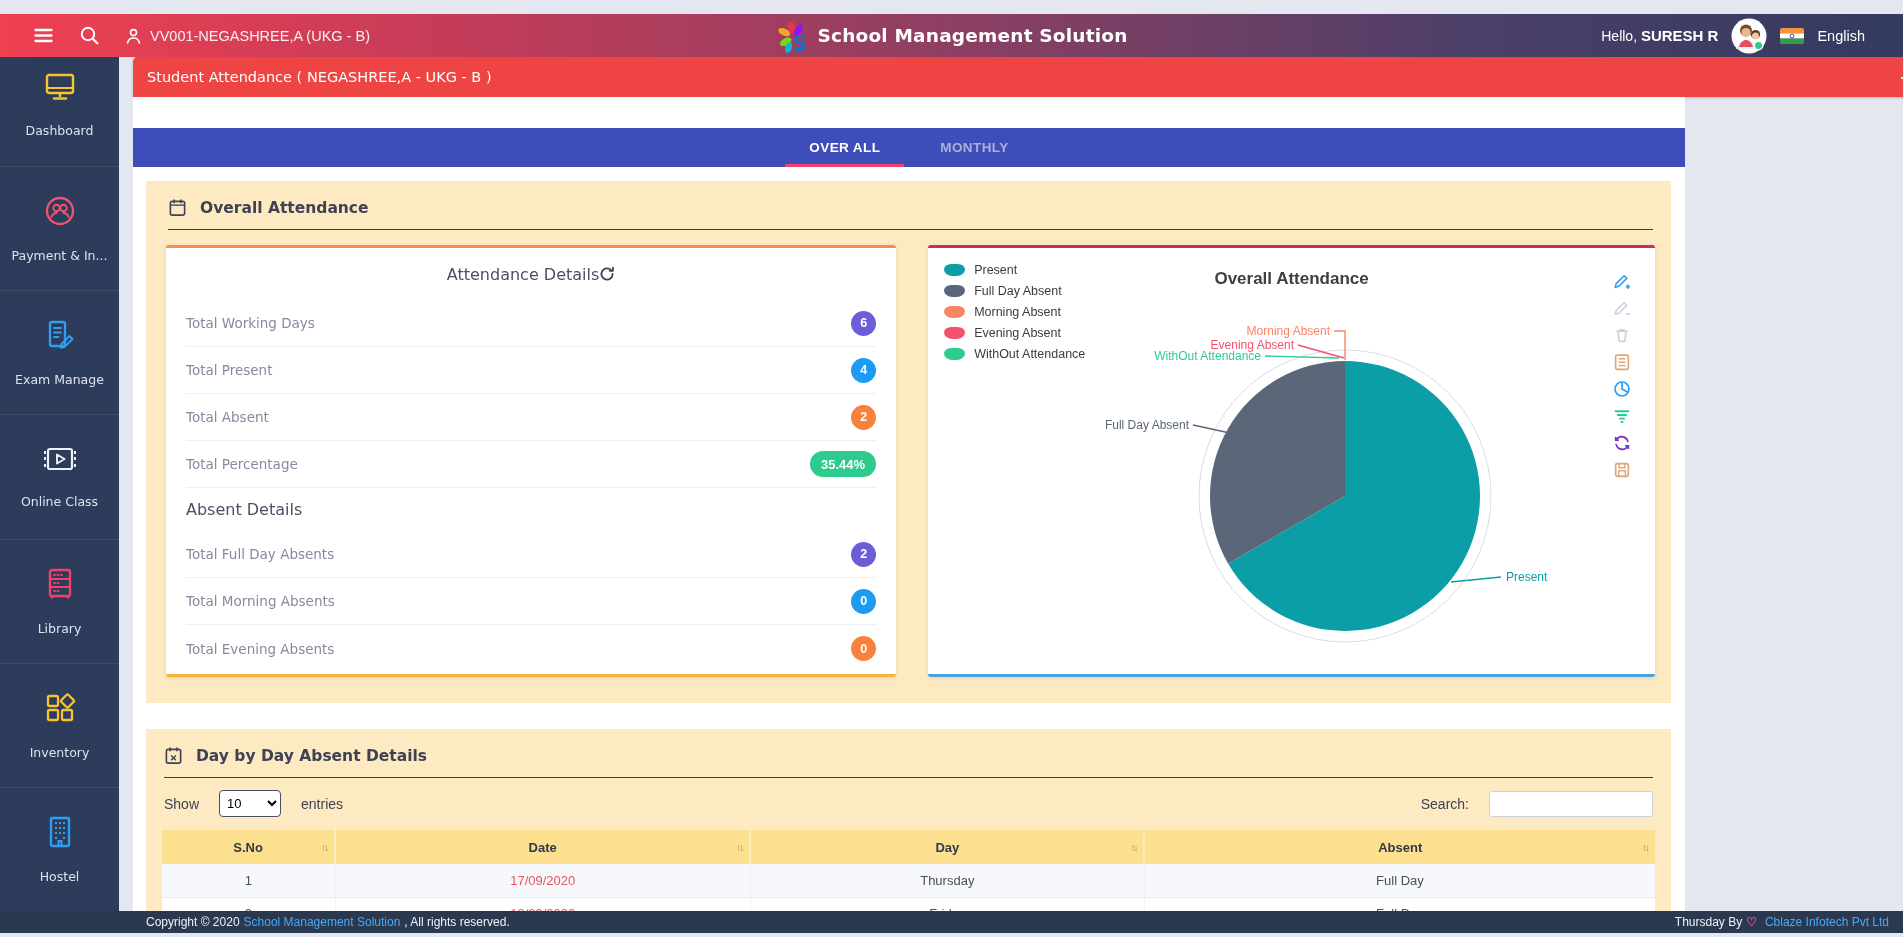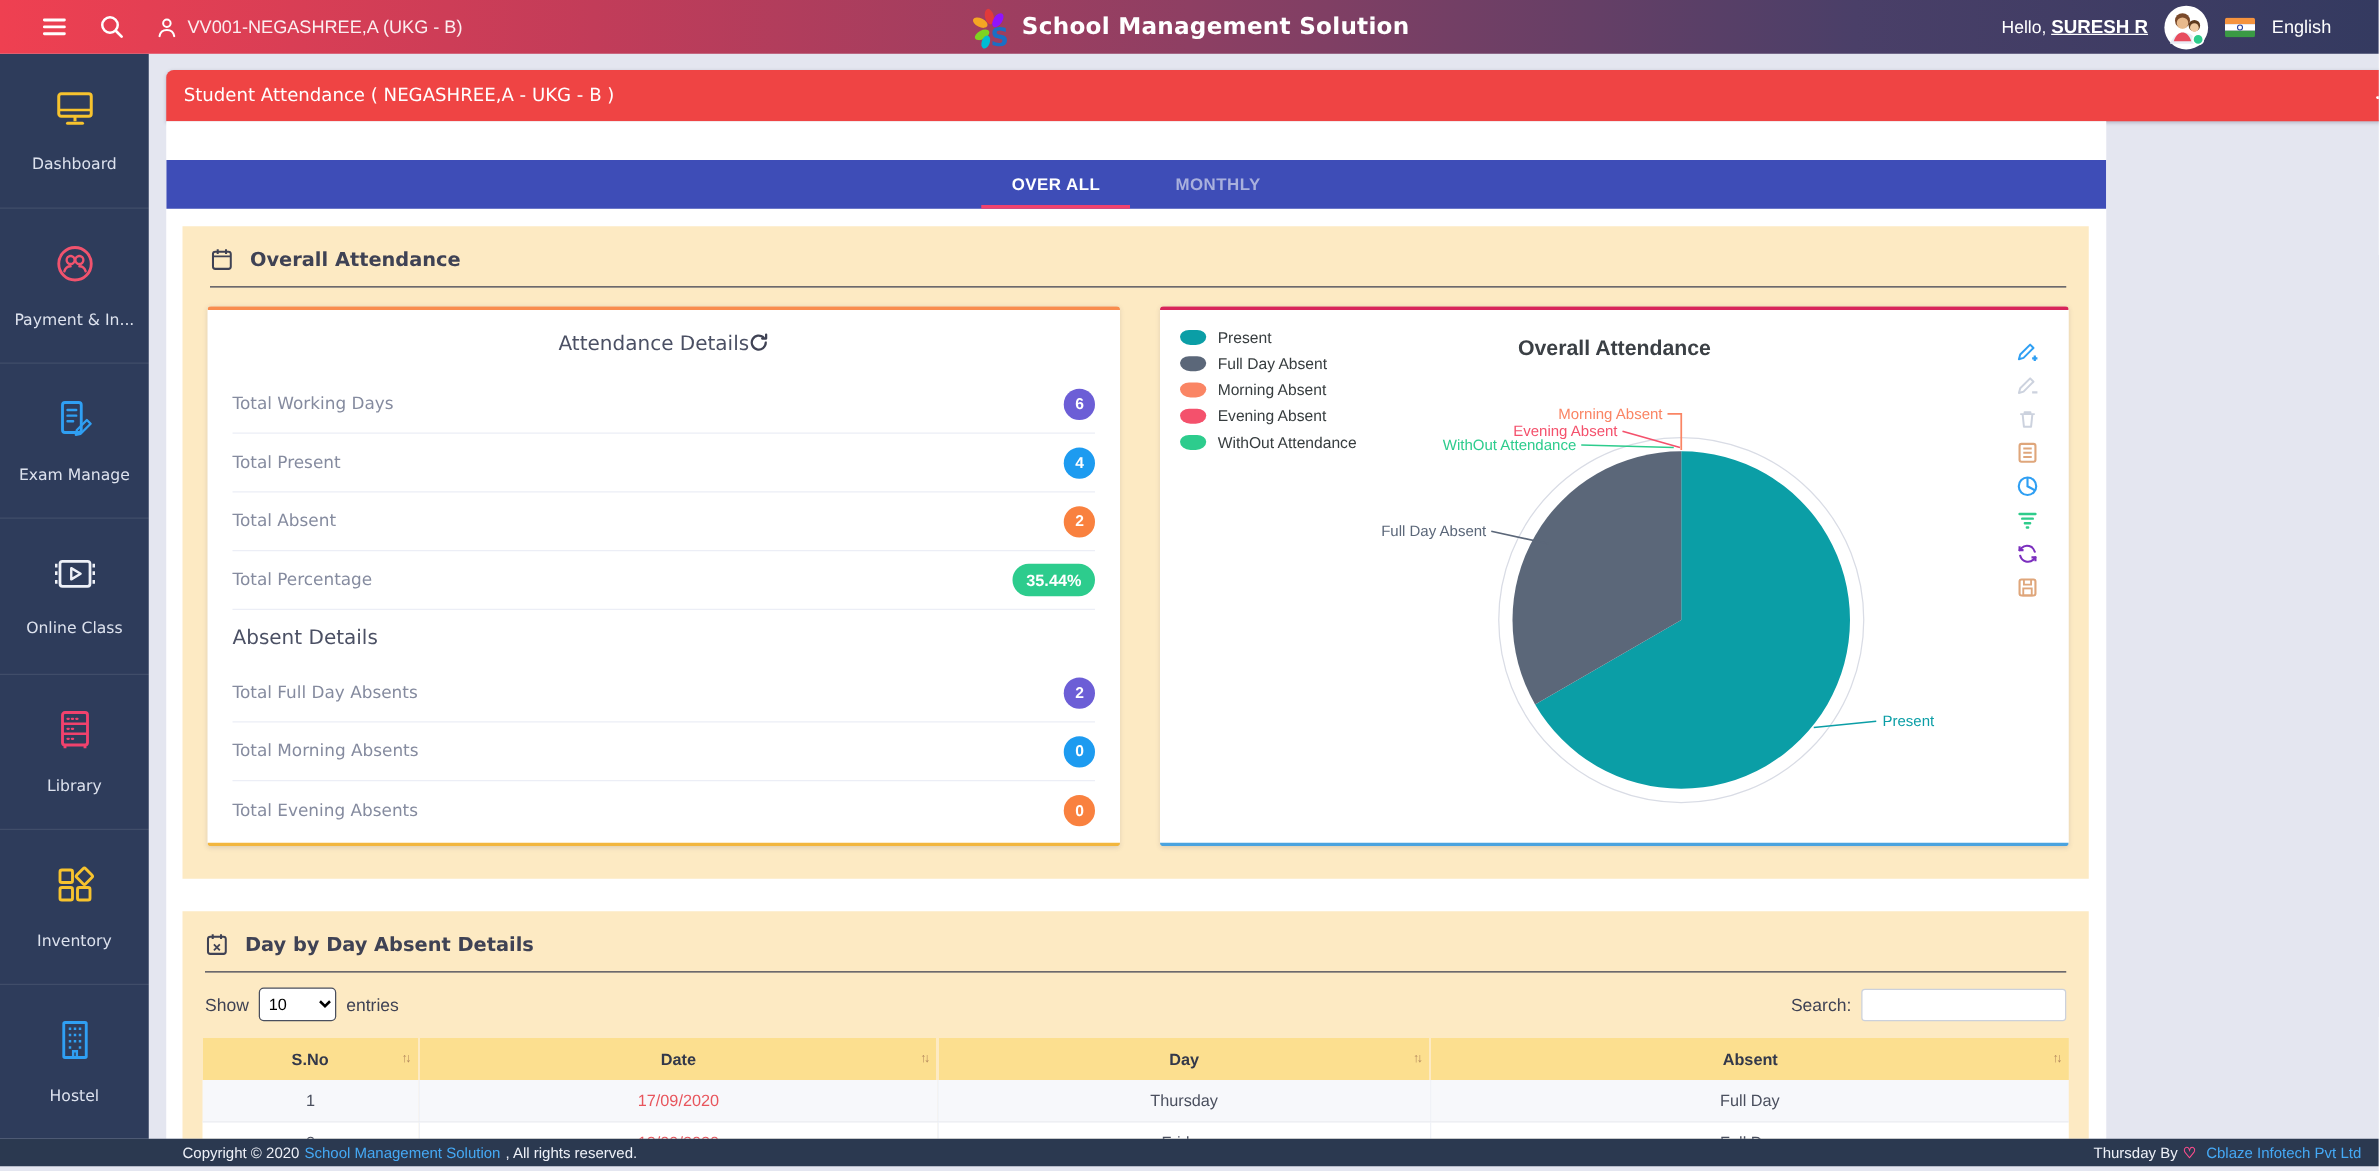--- a/index.html
+++ b/index.html
@@ -3,31 +3,31 @@
 <meta charset="utf-8">
 <style>
   * { box-sizing: border-box; }
   html,body { margin:0; padding:0; }
   body {
     width:1903px; height:937px; overflow:hidden; position:relative;
     background:#e4e6f0; font-family:"Liberation Sans",sans-serif;
   }
   
   .topbar{
-    position:absolute; left:0; top:0; width:1903px; height:43px; z-index:6;
+    position:absolute; left:0; top:14px; width:1903px; height:43px; z-index:6;
     background:linear-gradient(90deg,#ef4051 0%,#c23c59 25%,#8e3f63 50%,#4a3f68 78%,#343a60 100%);
     display:flex; align-items:center; color:#fff;text-align:center;
   }
   .tb-left{ display:flex; align-items:center; gap:27px; padding-left:34px; }
   .icon-btn{ display:flex; align-items:center; justify-content:center; cursor:pointer; }
   .user-context{ display:flex; align-items:center; gap:9px; font-size:14.5px; color:#fbeef0; }
   .tb-center{ position:absolute; left:0; right:0; top:0; bottom:0; display:flex; justify-content:center; align-items:center; gap:9px; pointer-events:none; }
   .app-title{ font-family:"DejaVu Sans",sans-serif; font-size:18.5px; font-weight:600; letter-spacing:.2px; }
   .tb-right{ margin-left:auto; display:flex; align-items:center; gap:13px; padding-right:38px; }
-  .greeting{ font-size:14px; } .greeting b{ font-size:15px;text-decoration:underline; }
+  .greeting{ font-size:14px; } .greeting b{ font-size:15px; }
   .avatar-wrap{ position:relative; width:36px; height:36px; cursor:pointer; }
   .flag{ border-radius:2px; overflow:hidden; display:flex; }
   .lang{ font-size:14.5px; }
 
   
   .sidebar{
     position:absolute; left:0; top:43px; width:119px; height:868px; background:#2e3c5b;
     display:flex; flex-direction:column; z-index:2;
   }
   .side-item{
@@ -81,21 +81,21 @@
   .legend-item{ display:flex; align-items:center; gap:9px; margin-bottom:7px; font-size:12.5px; color:#373d3f; cursor:pointer; }
   .legend-marker{ width:21px; height:12px; border-radius:50% 50% 58% 58% / 65% 65% 80% 80%; }
   .chart-title{ position:absolute; top:21px; left:0; right:0; text-align:center; font-weight:700; font-size:17px; color:#3b4045; z-index:1; }
   .chart-toolbar{ position:absolute; right:24px; top:24px; display:flex; flex-direction:column; gap:9px; z-index:3; }
   .chart-toolbar .icon-btn{ width:18px; height:18px; }
   .chart-svg{ position:absolute; left:0; top:0; z-index:0; }
   .chart-svg text{ font-family:"Liberation Sans",sans-serif; font-size:12px; }
 
   
   .table-controls{ display:flex; justify-content:space-between; align-items:center; margin:12px 2px 13px; font-size:14px; color:#3f4254; }
-  .show-group,.search-group{ display:flex; align-items:center; gap:8px; }
+  .show-group,.search-group{ display:flex; align-items:center; gap:20px; }
   select.page-size{ width:62px; height:27px; border:1px solid #4a4f5e; border-radius:4px; background:#fff; font-size:13px; padding:1px 3px; }
   input.search-box{ width:164px; height:26px; border:1px solid #ccd1dc; border-radius:3px; background:#fff; padding:0 7px; font-size:13px; }
   table.day-table{ width:100%; border-collapse:collapse; font-size:13px; }
   .day-table th{
     background:#fcdf8f; height:34px; font-weight:700; color:#33384a; text-align:center;
     position:relative; border-right:2px solid #fdeac3; cursor:pointer;
   }
   .day-table th:last-child{ border-right:none; }
   .sort{ position:absolute; right:7px; top:50%; transform:translateY(-50%); font-size:10px; color:#b4895e; letter-spacing:-2px; }
   .day-table td{ height:33px; text-align:center; color:#4a4f5e; border-bottom:1px solid #e9ebf2; border-right:1px solid #f0f2f7; }

